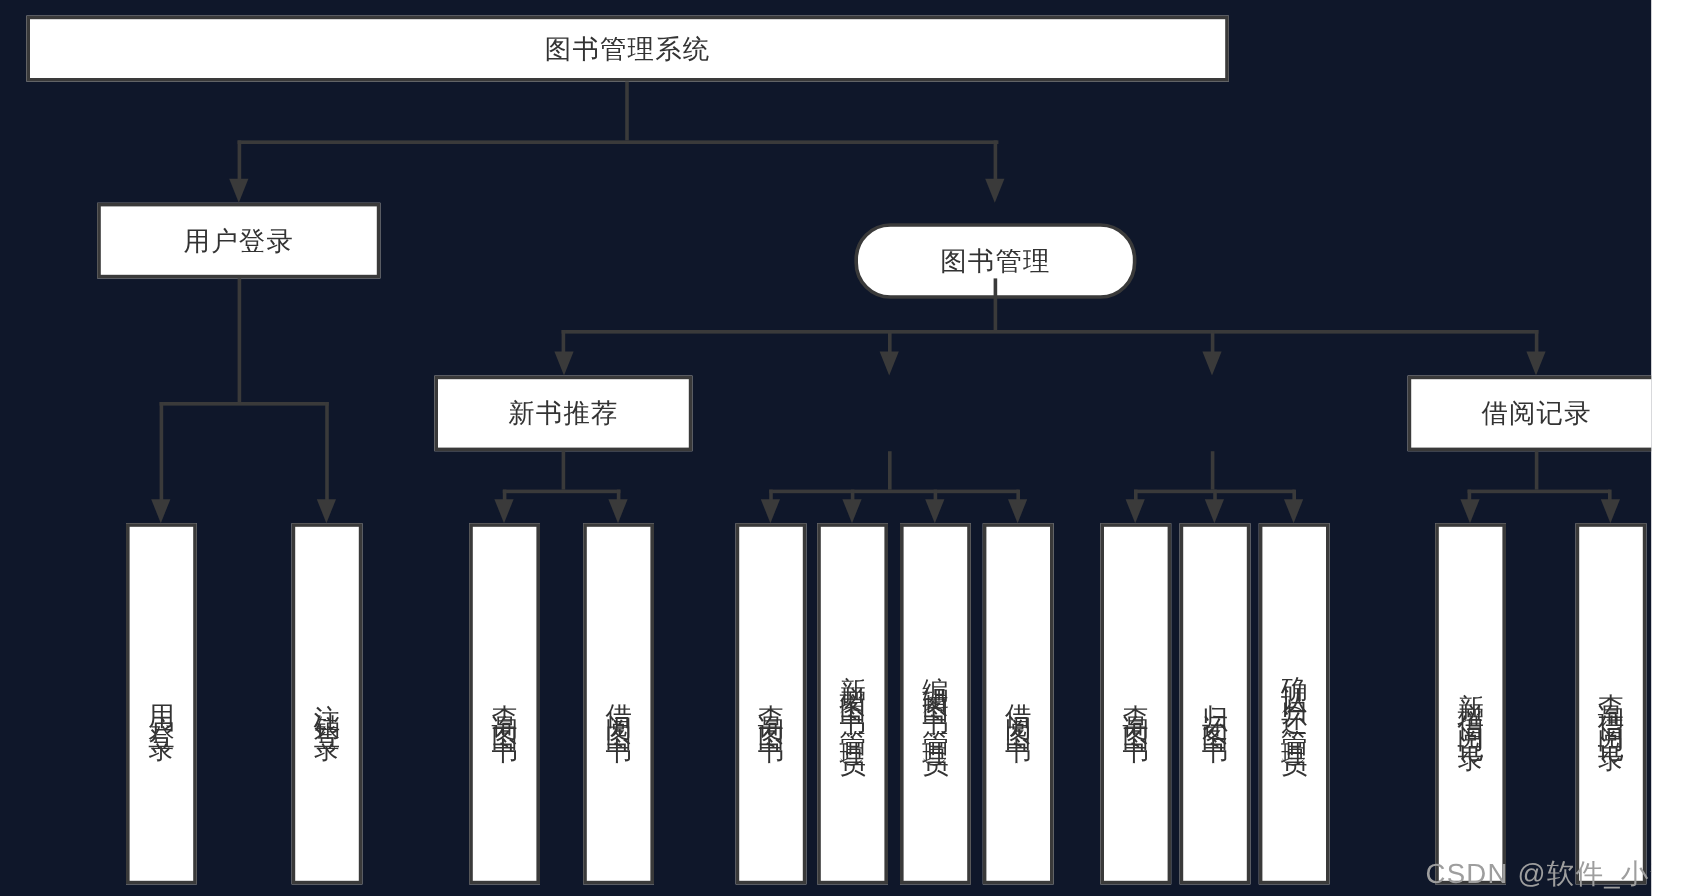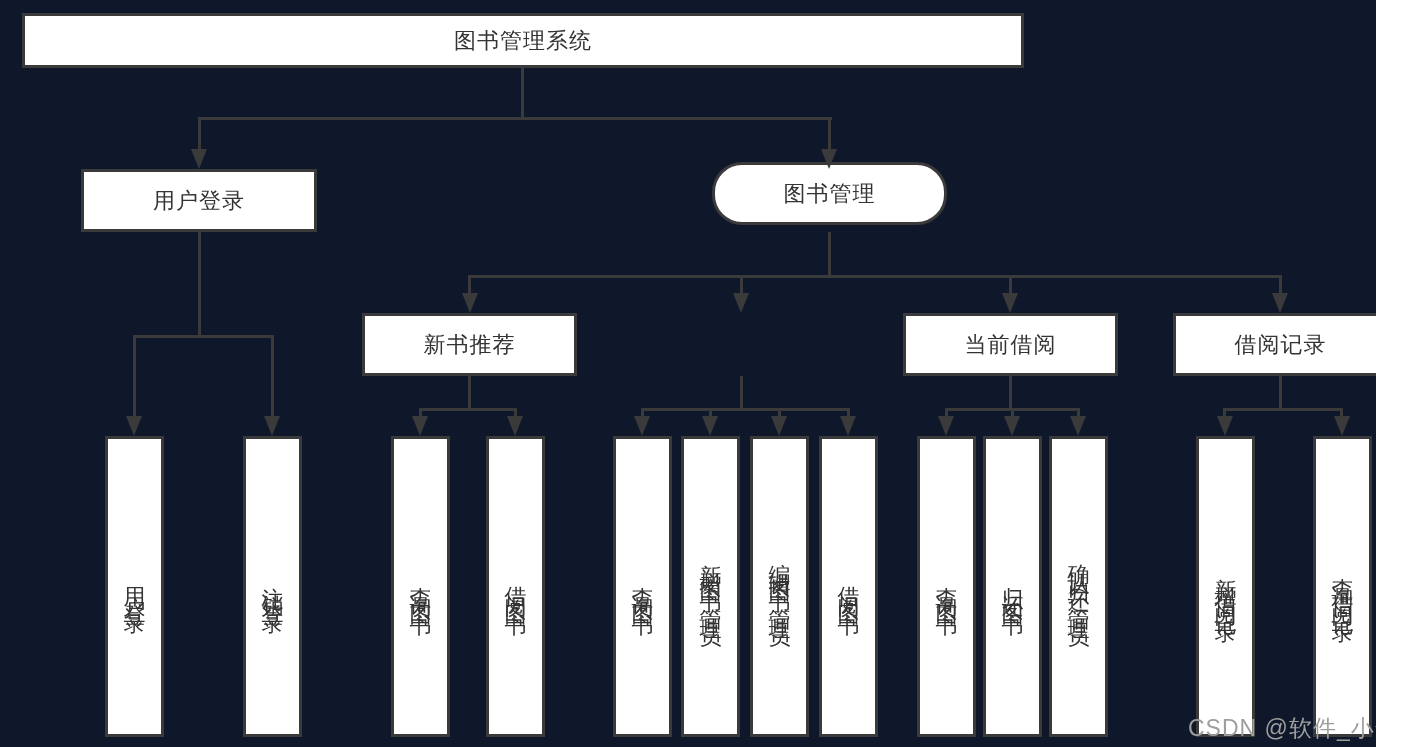--- a/index.html
+++ b/index.html
@@ -30,24 +30,23 @@
   }
 </style>
 </head>
 <body>
 
 <div id="canvas">
 
   <div class="box" style="left:22px; top:13px; width:1002px; height:55px;">图书管理系统</div>
 
   <div class="box" style="left:81px; top:169px; width:236px; height:63px;">用户登录</div>
-  <div class="box" style="left:712px; top:162px; width:235px; height:63px;border-radius:30px;">图书管理</div>
+  <div class="box" style="left:712px; top:186px; width:235px; height:63px;border-radius:30px;">图书管理</div>
 
   <div class="box" style="left:362px; top:313px; width:215px; height:63px;font-family:Liberation Serif, serif;">新书推荐</div>
-  <div class="box" style="left:903px; top:313px; width:215px; height:63px;">当前借阅</div>
   <div class="box" style="left:1173px; top:313px; width:215px; height:63px;">借阅记录</div>
 
   <div class="box vbox" style="left:105px; top:436px; width:59px; height:301px;">用户登录</div>
   <div class="box vbox" style="left:243px; top:436px; width:59px; height:301px;">注销登录</div>
 
   <div class="box vbox" style="left:391px; top:436px; width:59px; height:301px;">查询图书</div>
   <div class="box vbox" style="left:486px; top:436px; width:59px; height:301px;">借阅图书</div>
 
   <div class="box vbox" style="left:613px; top:436px; width:59px; height:301px;">查询图书</div>
   <div class="box vbox" style="left:681px; top:436px; width:59px; height:301px;">新增图书（管理员）</div>

